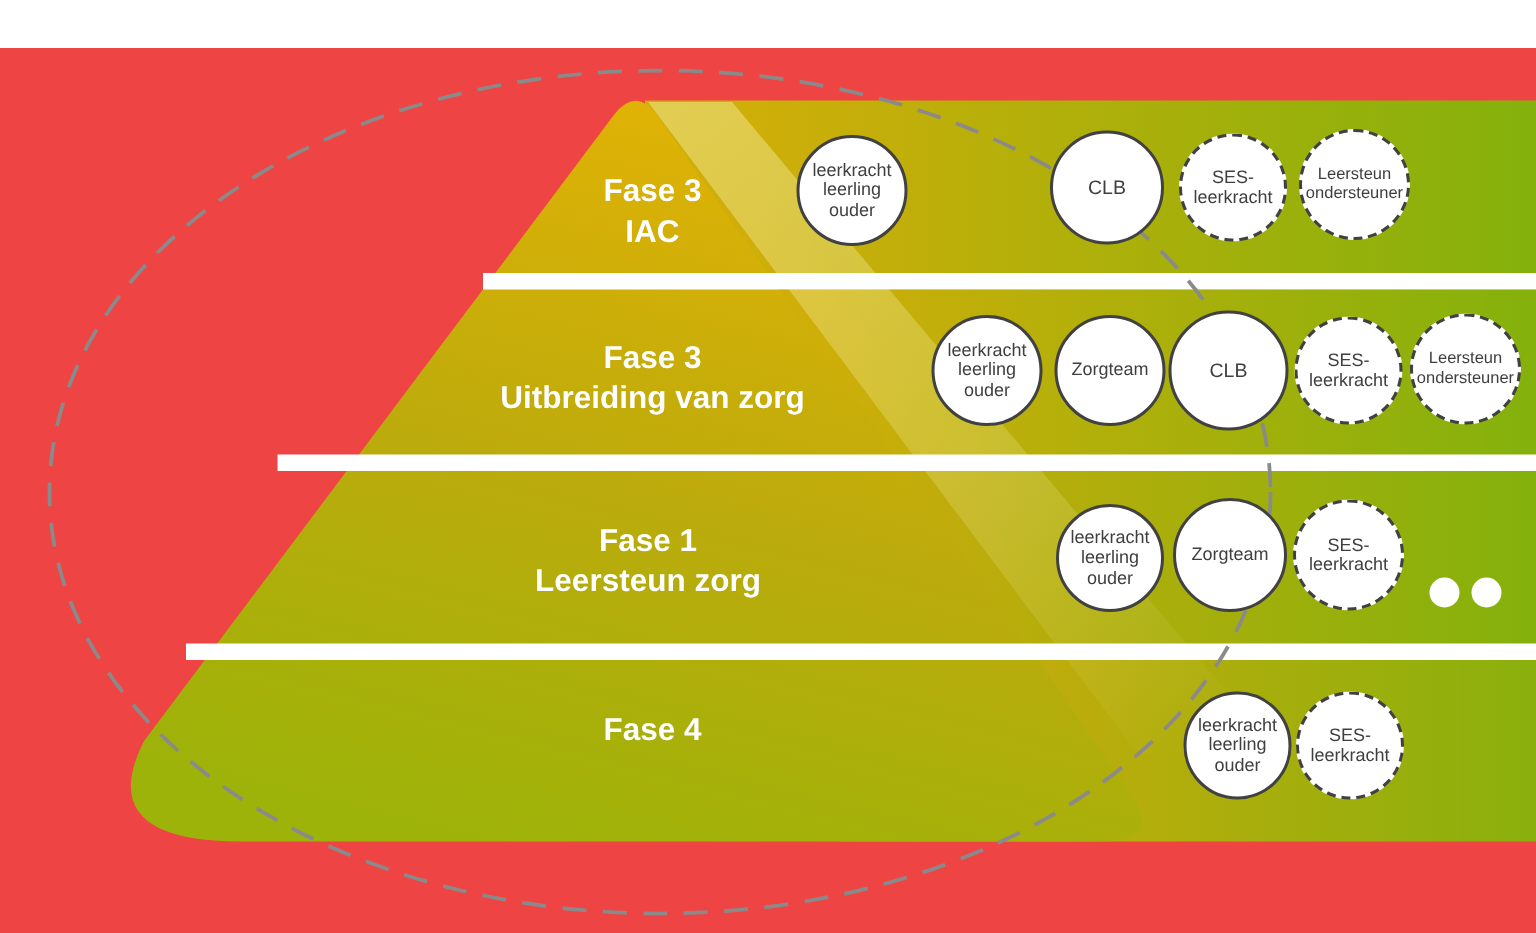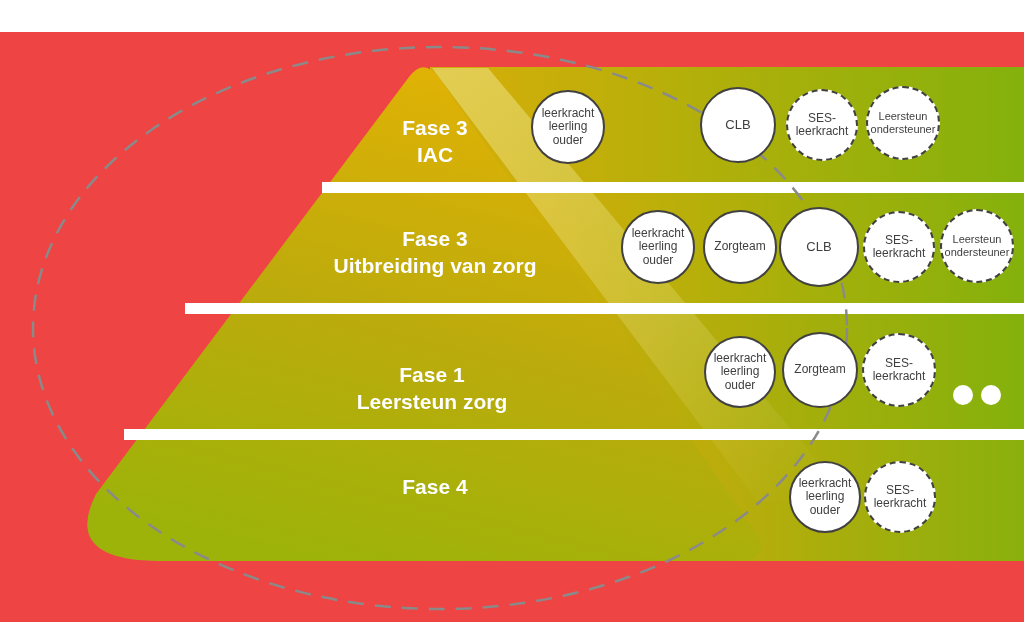--- a/index.html
+++ b/index.html
@@ -72,21 +72,21 @@
 
     <rect x="322" y="150" width="702" height="11" fill="#ffffff"></rect>
     <rect x="185" y="271" width="839" height="11" fill="#ffffff"></rect>
     <rect x="124" y="397" width="900" height="11" fill="#ffffff"></rect>
 
     <ellipse cx="440" cy="296" rx="407" ry="281" fill="none" stroke="#8a8a8a" stroke-width="2.5" stroke-dasharray="16 11"></ellipse>
   </svg>
 
   <div class="phase-label" style="left:265px;top:82px;"><span>Fase 3</span><br><span>IAC</span></div>
   <div class="phase-label" style="left:265px;top:193px;"><span>Fase 3</span><br><span>Uitbreiding van zorg</span></div>
-  <div class="phase-label" style="left:262px;top:329px;"><span>Fase 1</span><br><span>Leersteun zorg</span></div>
+  <div class="phase-label" style="left:262px;top:315px;"><span>Fase 1</span><br><span>Leersteun zorg</span></div>
   <div class="phase-label" style="left:265px;top:441px;"><span>Fase 4</span><br></div>
 
   <div class="actor-circle actor-solid" style="left:531px;top:58px;width:74px;height:74px;">leerkracht
 leerling
 ouder</div>
   <div class="actor-circle actor-solid" style="left:700px;top:55px;width:76px;height:76px;font-size:13px;">CLB</div>
   <div class="actor-circle actor-dashed" style="left:786px;top:57px;width:72px;height:72px;">SES-
 leerkracht</div>
   <div class="actor-circle actor-dashed" style="left:866px;top:54px;width:74px;height:74px;font-size:11px;">Leersteun
 ondersteuner</div>

